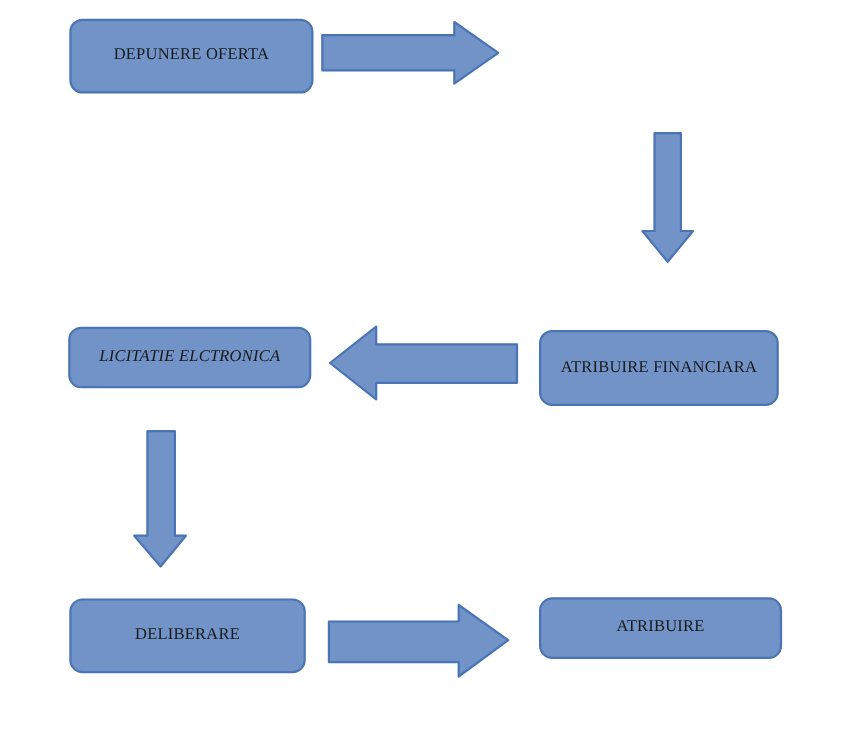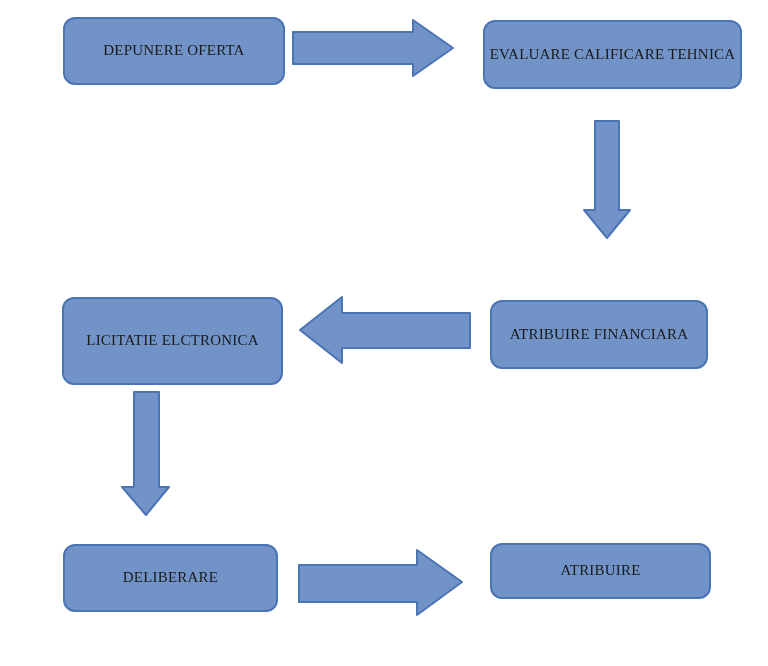--- a/index.html
+++ b/index.html
@@ -33,21 +33,21 @@
   .flow-arrow polygon {
     fill: var(--shape-fill, #7193C7);
     stroke: var(--shape-stroke, #4A74B4);
     stroke-width: 2;
     stroke-linejoin: round;
   }
   
   #node-0 { left: 63px;  top: 17px;  width: 222px; height: 68px; }
   #node-1 { left: 483px; top: 20px;  width: 259px; height: 69px; }
   #node-2 { left: 490px; top: 300px; width: 218px; height: 69px; }
-  #node-3 { left: 62px;  top: 297px; width: 221px; height: 88px; }
+  #node-3 { left: 62px;  top: 297px; width: 221px; height: 56px; font-style: italic; }
   #node-4 { left: 63px;  top: 544px; width: 215px; height: 68px; }
   #node-5 { left: 490px; top: 543px; width: 221px; height: 56px; }
   
   #arrow-0 { left: 291px; top: 18px;  width: 164px; height: 60px; }
   #arrow-1 { left: 582px; top: 119px; width: 50px;  height: 121px; }
   #arrow-2 { left: 298px; top: 295px; width: 174px; height: 70px; }
   #arrow-3 { left: 120px; top: 390px; width: 51px;  height: 127px; }
   #arrow-4 { left: 297px; top: 548px; width: 167px; height: 69px; }
 </style>
 </head>
@@ -58,23 +58,20 @@
   <div class="flow-node" id="node-0">
     <span>DEPUNERE OFERTA</span>
   </div>
 
   <div class="flow-arrow" id="arrow-0">
     <svg viewBox="0 0 164 60" preserveAspectRatio="none" aria-hidden="true">
       <polygon points="2,14 122,14 122,2 162,30 122,58 122,46 2,46"></polygon>
     </svg>
   </div>
 
-  <div class="flow-node" id="node-1">
-    <span>EVALUARE CALIFICARE TEHNICA</span>
-  </div>
 
   <div class="flow-arrow" id="arrow-1">
     <svg viewBox="0 0 50 121" preserveAspectRatio="none" aria-hidden="true">
       <polygon points="13,2 37,2 37,91 48,91 25,119 2,91 13,91"></polygon>
     </svg>
   </div>
 
   <div class="flow-node" id="node-2">
     <span>ATRIBUIRE FINANCIARA</span>
   </div>

